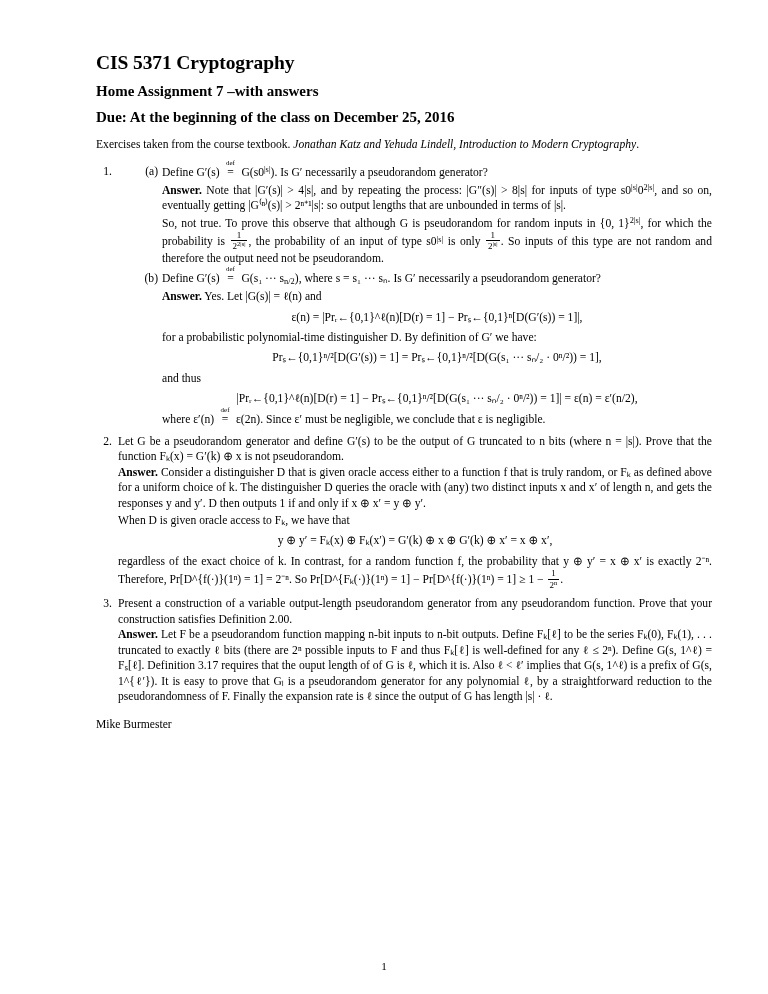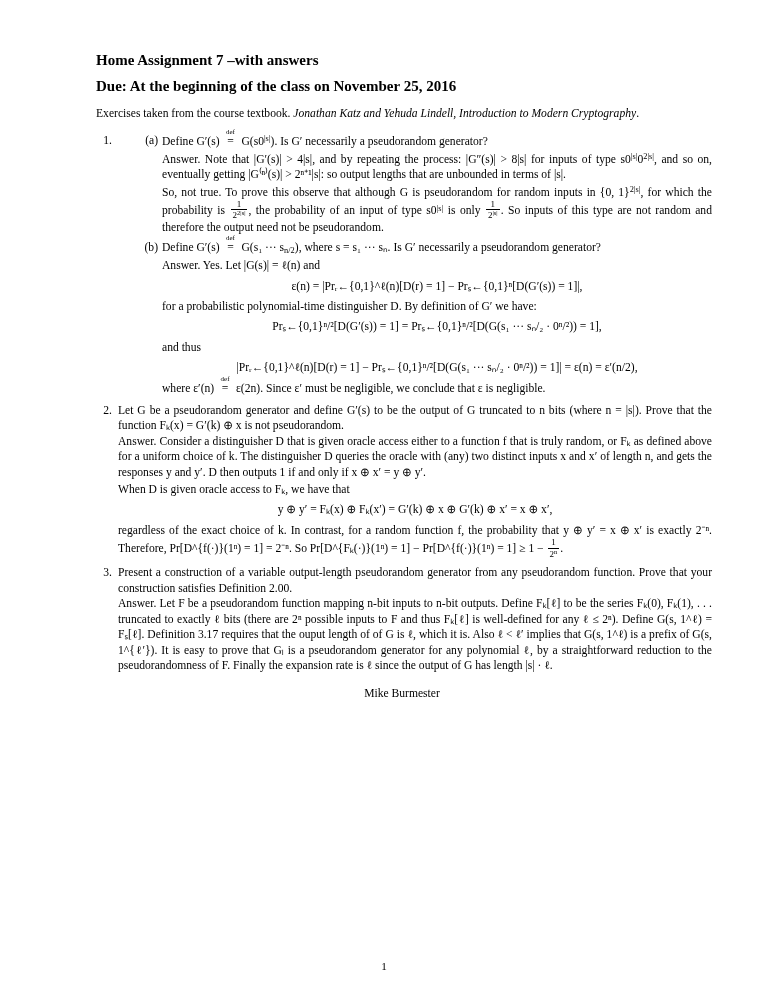--- a/index.html
+++ b/index.html
@@ -84,21 +84,21 @@
     text-align: right;
   }
   p {
     margin: 0 0 2px 0;
     text-align: justify;
   }
   .eq {
     text-align: center;
     margin: 5px 0 5px 0;
   }
-  .bf { font-weight: normal; }
+  .bf { font-weight: bold; }
   .it { font-style: italic; }
   sub { font-size: 0.72em; vertical-align: -0.28em; }
   sup { font-size: 0.72em; vertical-align: 0.42em; }
   .frac {
     display: inline-block;
     vertical-align: -0.42em;
     text-align: center;
     font-size: 0.78em;
     line-height: 1.02;
     margin: 0 1px;
@@ -114,41 +114,42 @@
   }
   .defeq .lab {
     position: absolute;
     top: -0.78em;
     left: 0;
     width: 16px;
     font-size: 0.6em;
     font-style: normal;
   }
   .signature {
-    text-align: center;
+    text-align: left;
     font-size: 11.6px;
     margin-top: 14px;
     padding-right: 4px;
   }
   .pagenum {
     position: absolute;
     bottom: 22px;
     left: 0;
     width: 768px;
     text-align: center;
     font-size: 11.2px;
   }
 </style>
 </head>
 <body>
 
 <div class="page">
 
+  <h1 class="title">CIS 5371 Cryptography</h1>
   <div class="subtitle">Home Assignment 7 –with answers</div>
-  <div class="duedate">Due: At the beginning of the class on November 25, 2016</div>
+  <div class="duedate">Due: At the beginning of the class on December 25, 2016</div>
 
   <p class="intro">
     
     <span>Exercises taken from the course textbook.</span>
     <span class="it">Jonathan Katz and Yehuda Lindell, Introduction to Modern Cryptography</span><span>.</span>
   </p>
 
   <ol class="problems">
 
     <li>

